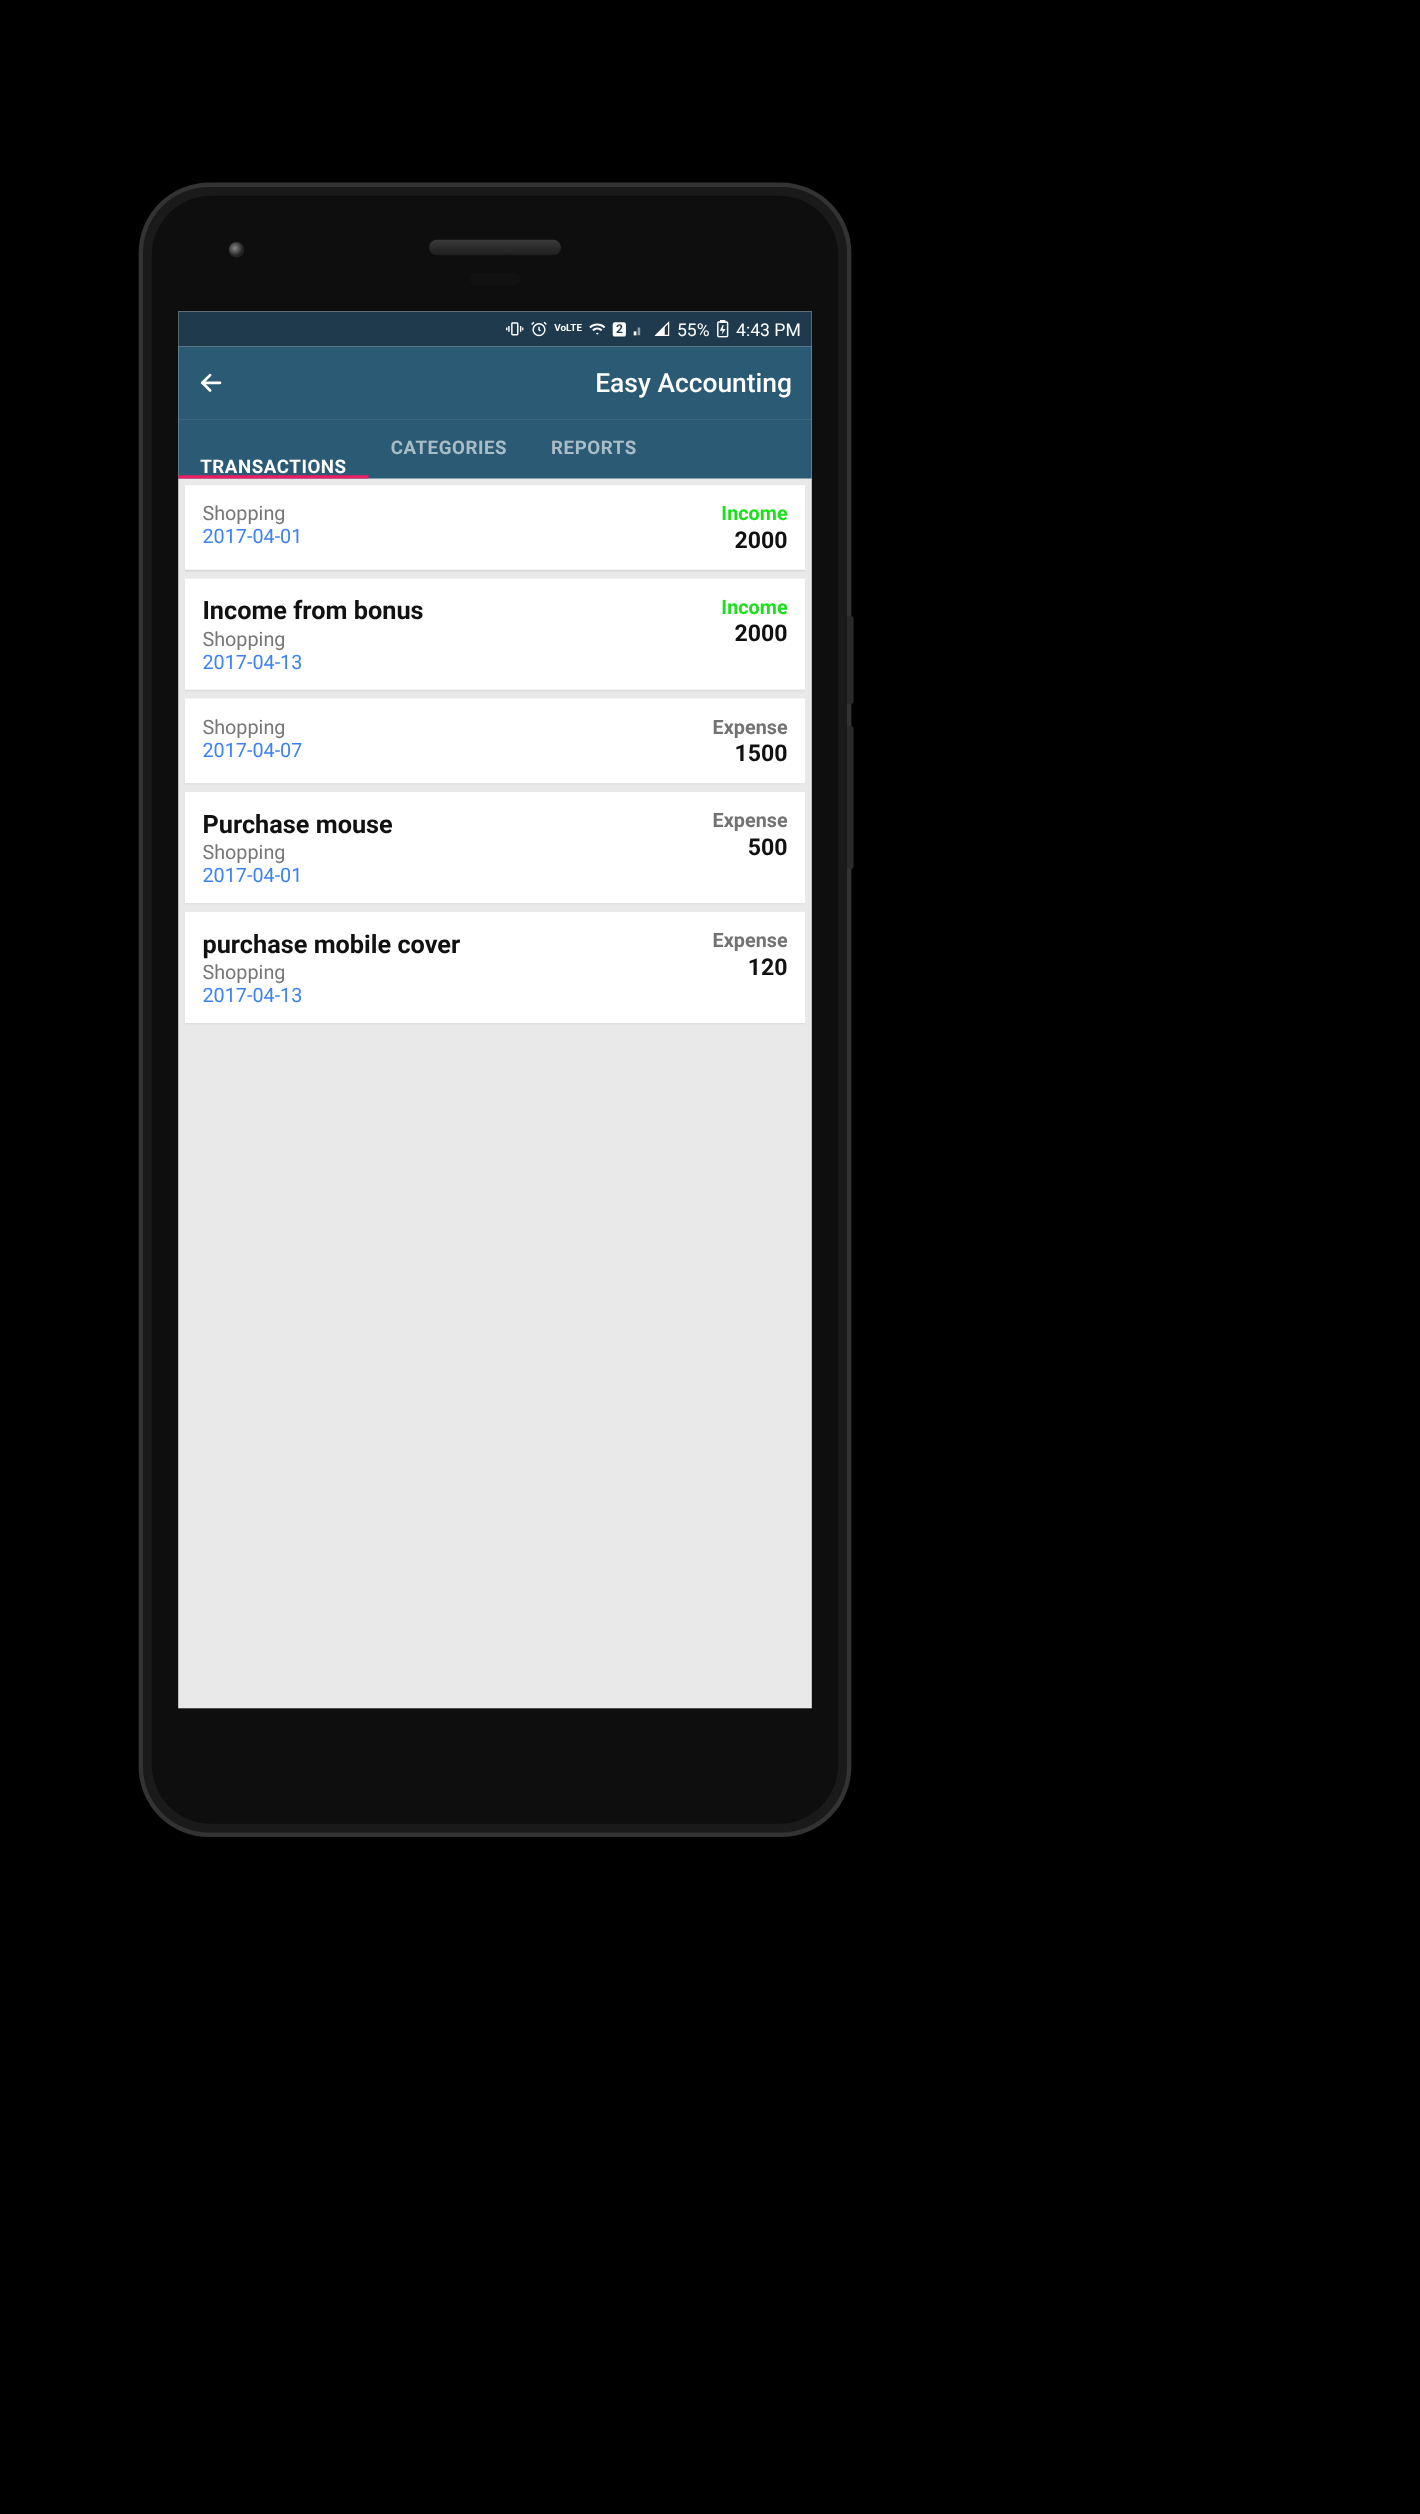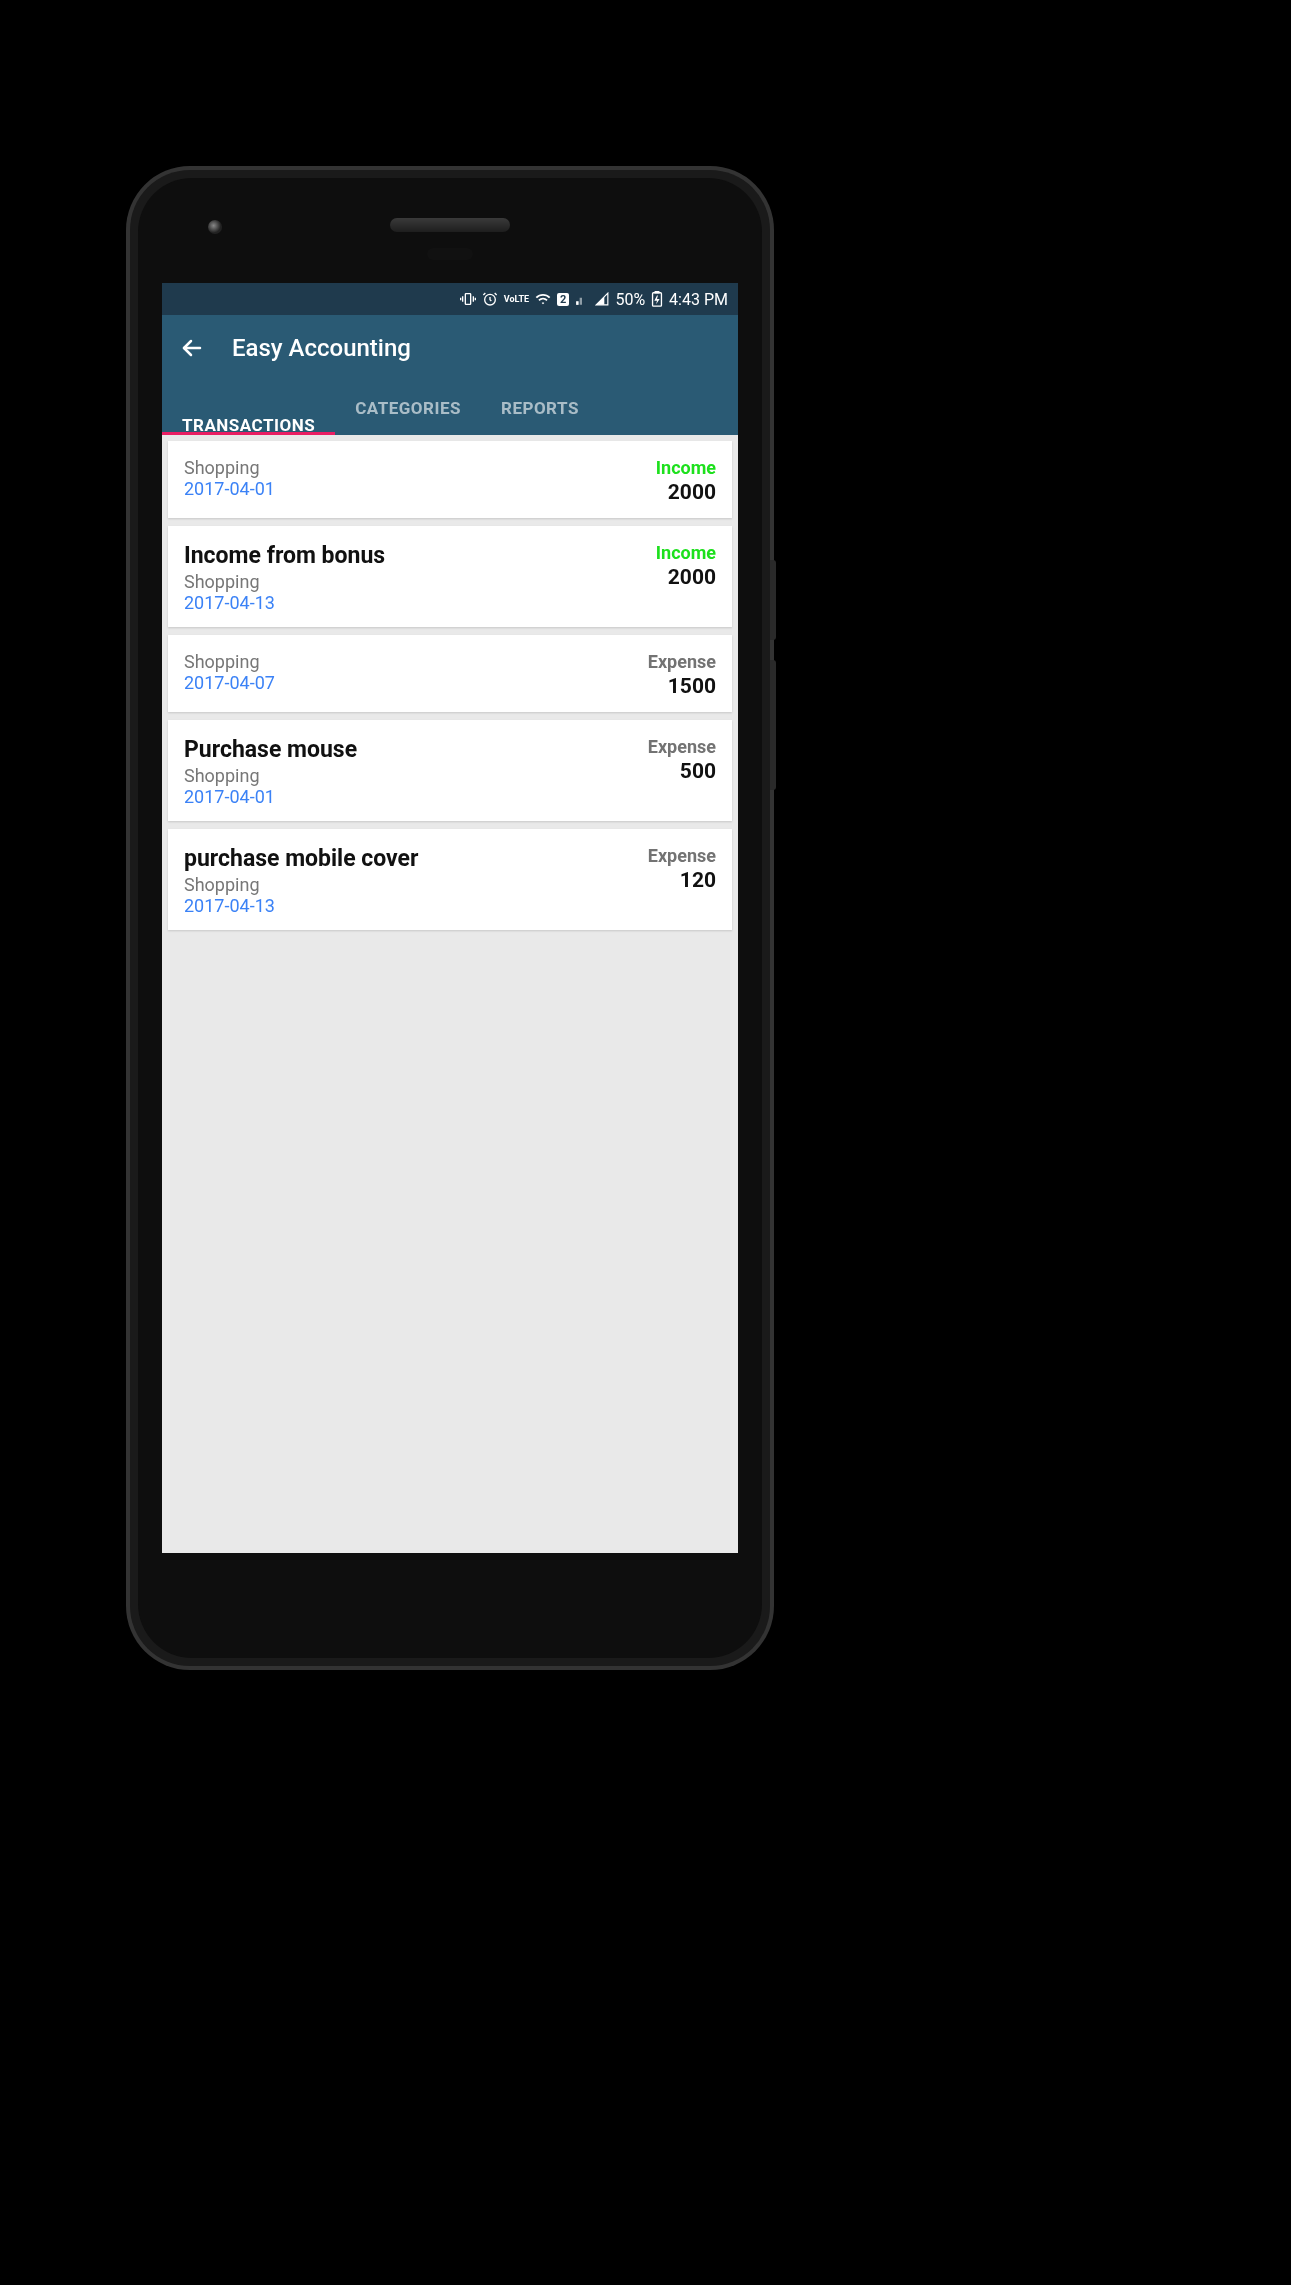--- a/index.html
+++ b/index.html
@@ -75,20 +75,21 @@
 }
 .status-bar .icon{display:inline-flex;align-items:center;}
 .app-bar{
   background:#2a5a74;
   color:#fff;
   height:66px;
   display:flex;
   align-items:center;
   padding:0 18px;
   gap:28px;
+  justify-content:space-between;
 }
 .back-arrow{
   width:24px;height:24px;
   display:flex;align-items:center;justify-content:center;
   cursor:pointer;
 }
 .app-title{
   font-size:24px;
   font-weight:500;
 }
@@ -204,21 +205,21 @@
               <path d="M2 22h4v-6H2v6zm6 0h4V10H8v12z" opacity="0.5"></path>
               <path d="M2 22h4v-6H2v6z"></path>
             </svg>
         </span>
         <span class="icon">
           <svg width="14" height="14" viewBox="0 0 24 24" fill="none" stroke="#fff" stroke-width="2">
               <path d="M2 22h20L22 2 2 22z"></path>
               <path fill="#fff" stroke="none" d="M2 22h14V8L2 22z"></path>
             </svg>
         </span>
-        <span>50%</span>
+        <span>55%</span>
         <span class="icon">
           <svg width="12" height="16" viewBox="0 0 12 18" fill="none" stroke="#fff" stroke-width="1.5">
               <rect x="1" y="2" width="10" height="15" rx="1"></rect>
               <rect x="4" y="0" width="4" height="2" fill="#fff"></rect>
               <path fill="#fff" stroke="none" d="M6 5l-3 6h3l-1 4 4-6H6l1-4z"></path>
             </svg>
         </span>
         <span>4:43 PM</span>
       </div>
 

